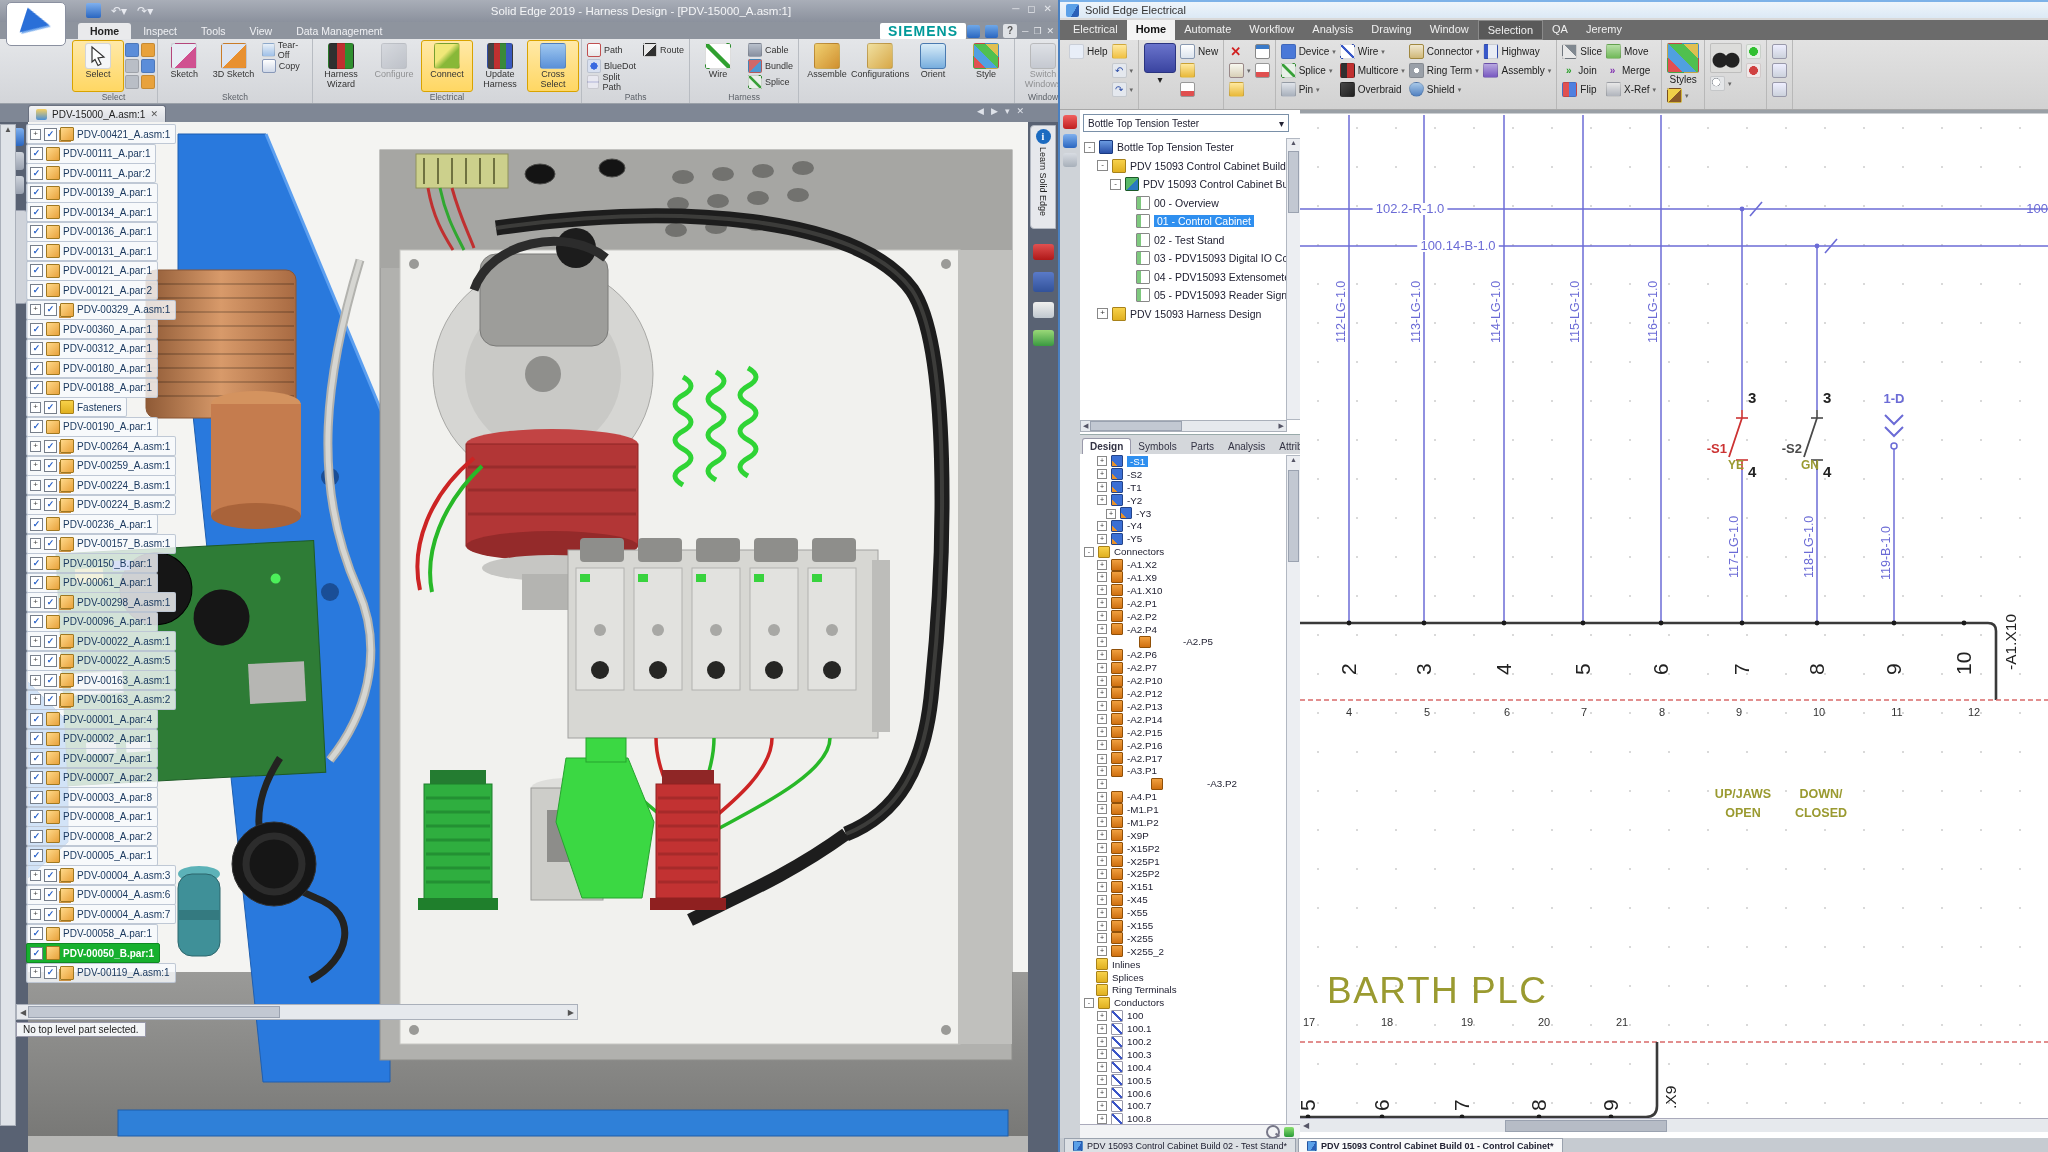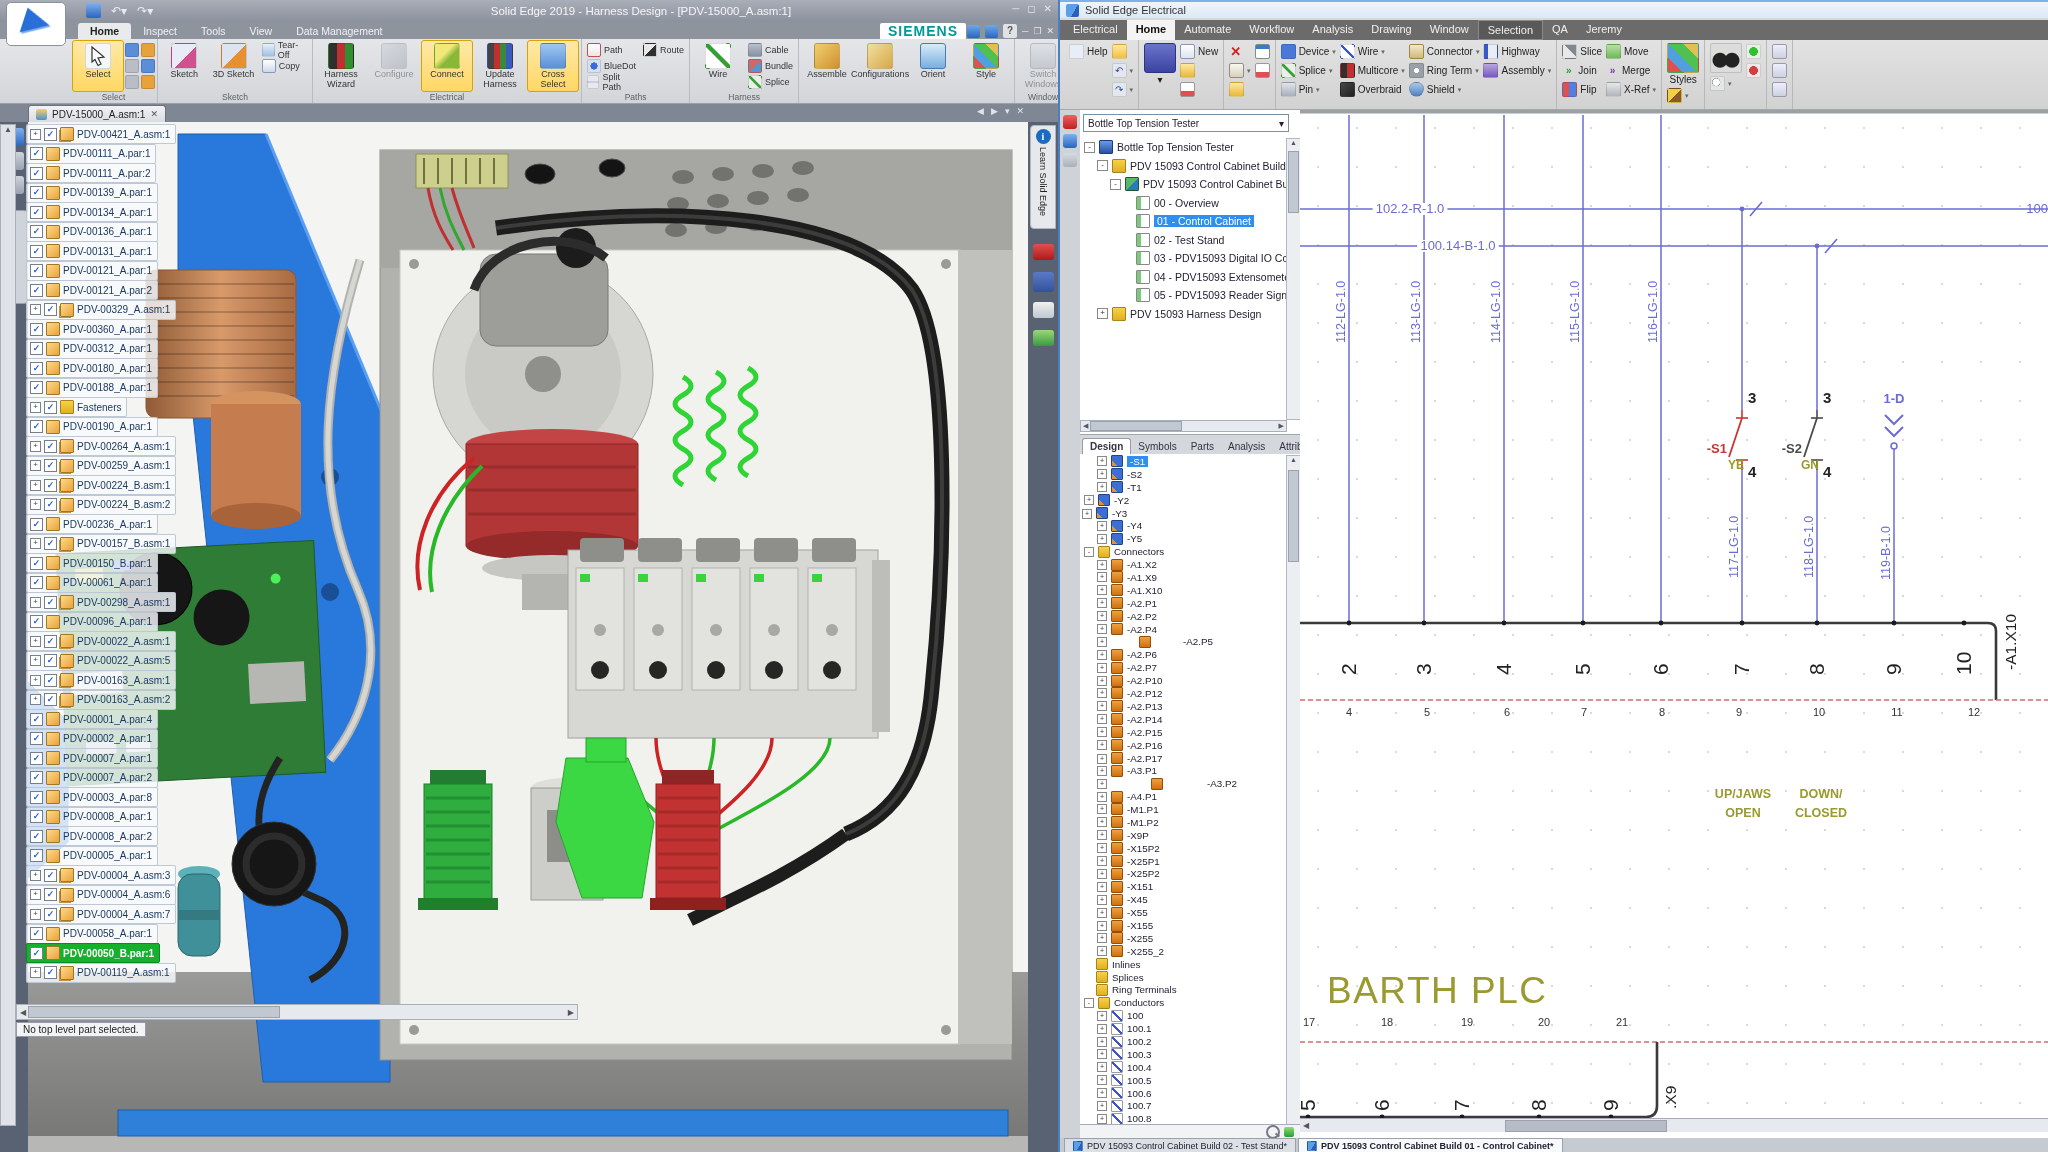--- a/index.html
+++ b/index.html
@@ -1119,26 +1119,26 @@
             <div class="trow" style="padding-left: 17px;">
               <span class="texp">+</span>
               <span class="tico device"></span>
               <span class="lab">-S2</span>
             </div>
             <div class="trow" style="padding-left: 17px;">
               <span class="texp">+</span>
               <span class="tico device"></span>
               <span class="lab">-T1</span>
             </div>
-            <div class="trow" style="padding-left: 4px;">
+            <div class="trow" style="padding-left: 17px;">
               <span class="texp">+</span>
               <span class="tico device"></span>
               <span class="lab">-Y2</span>
             </div>
-            <div class="trow" style="padding-left: 2px; align-items: flex-end;">
+            <div class="trow" style="padding-left: 26px; align-items: flex-end;">
               <span class="texp">+</span>
               <span class="tico device"></span>
               <span class="lab">-Y3</span>
             </div>
             <div class="trow" style="padding-left: 17px;">
               <span class="texp">+</span>
               <span class="tico device"></span>
               <span class="lab">-Y4</span>
             </div>
             <div class="trow" style="padding-left: 17px;">

